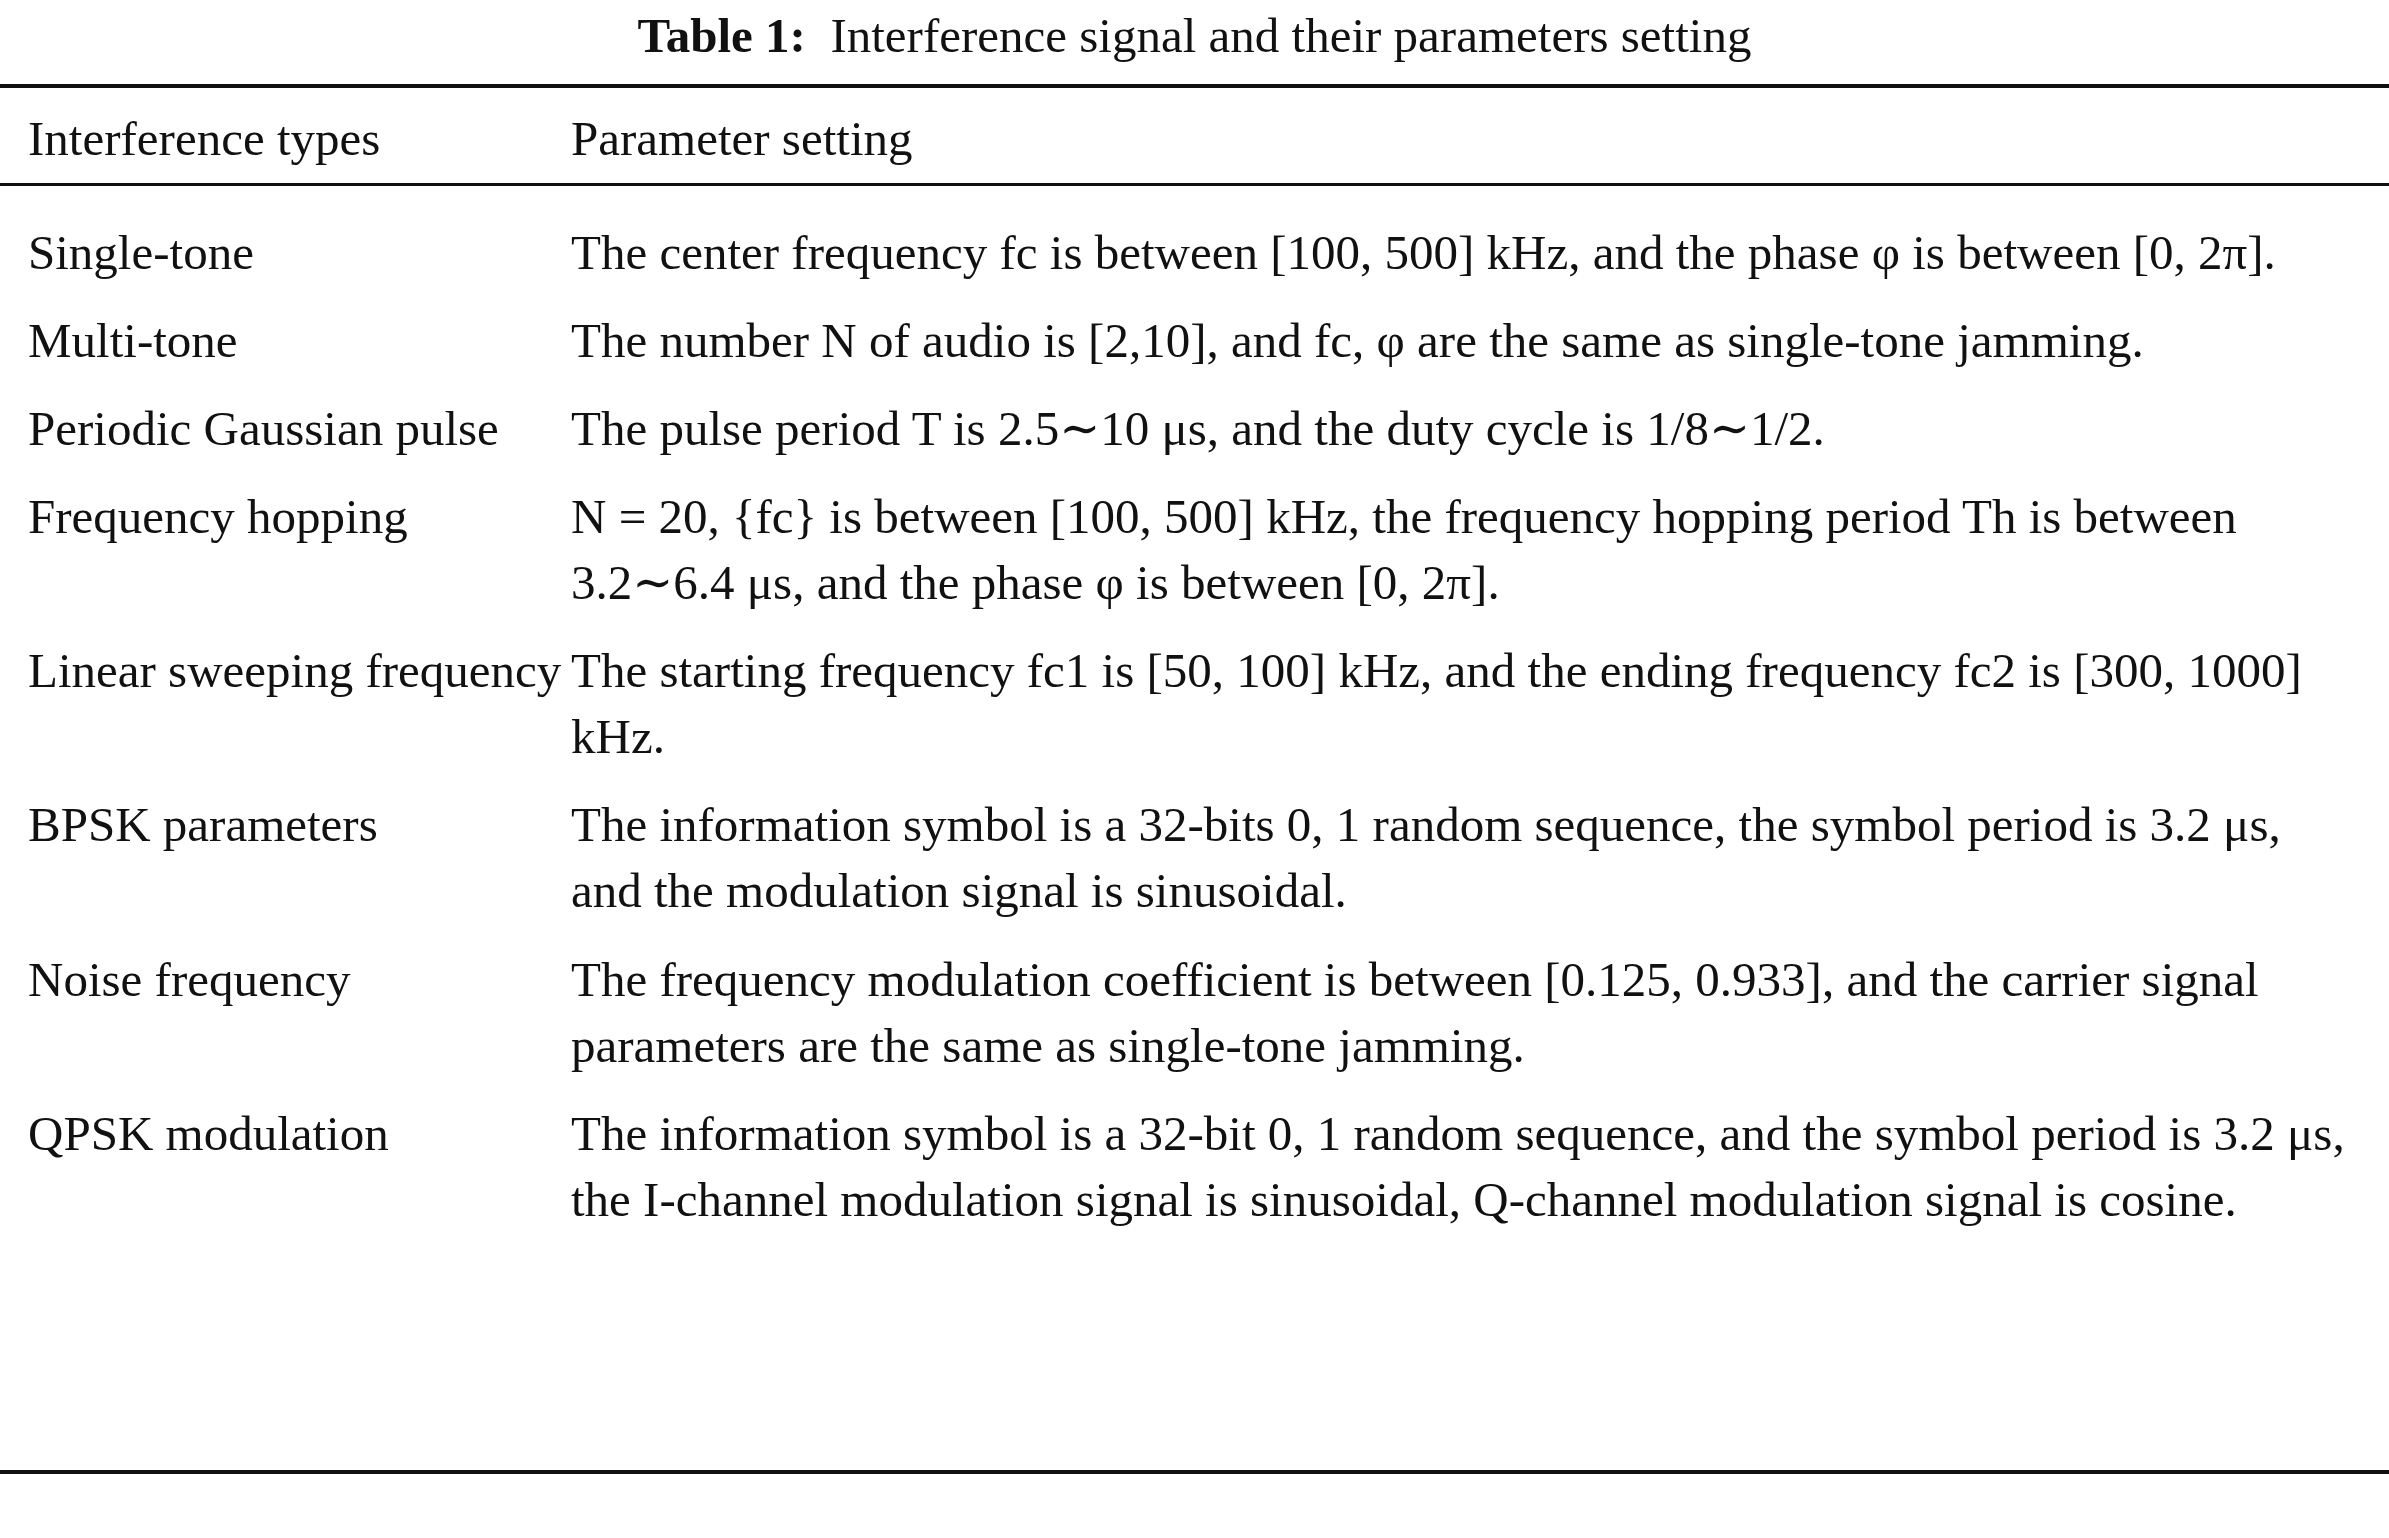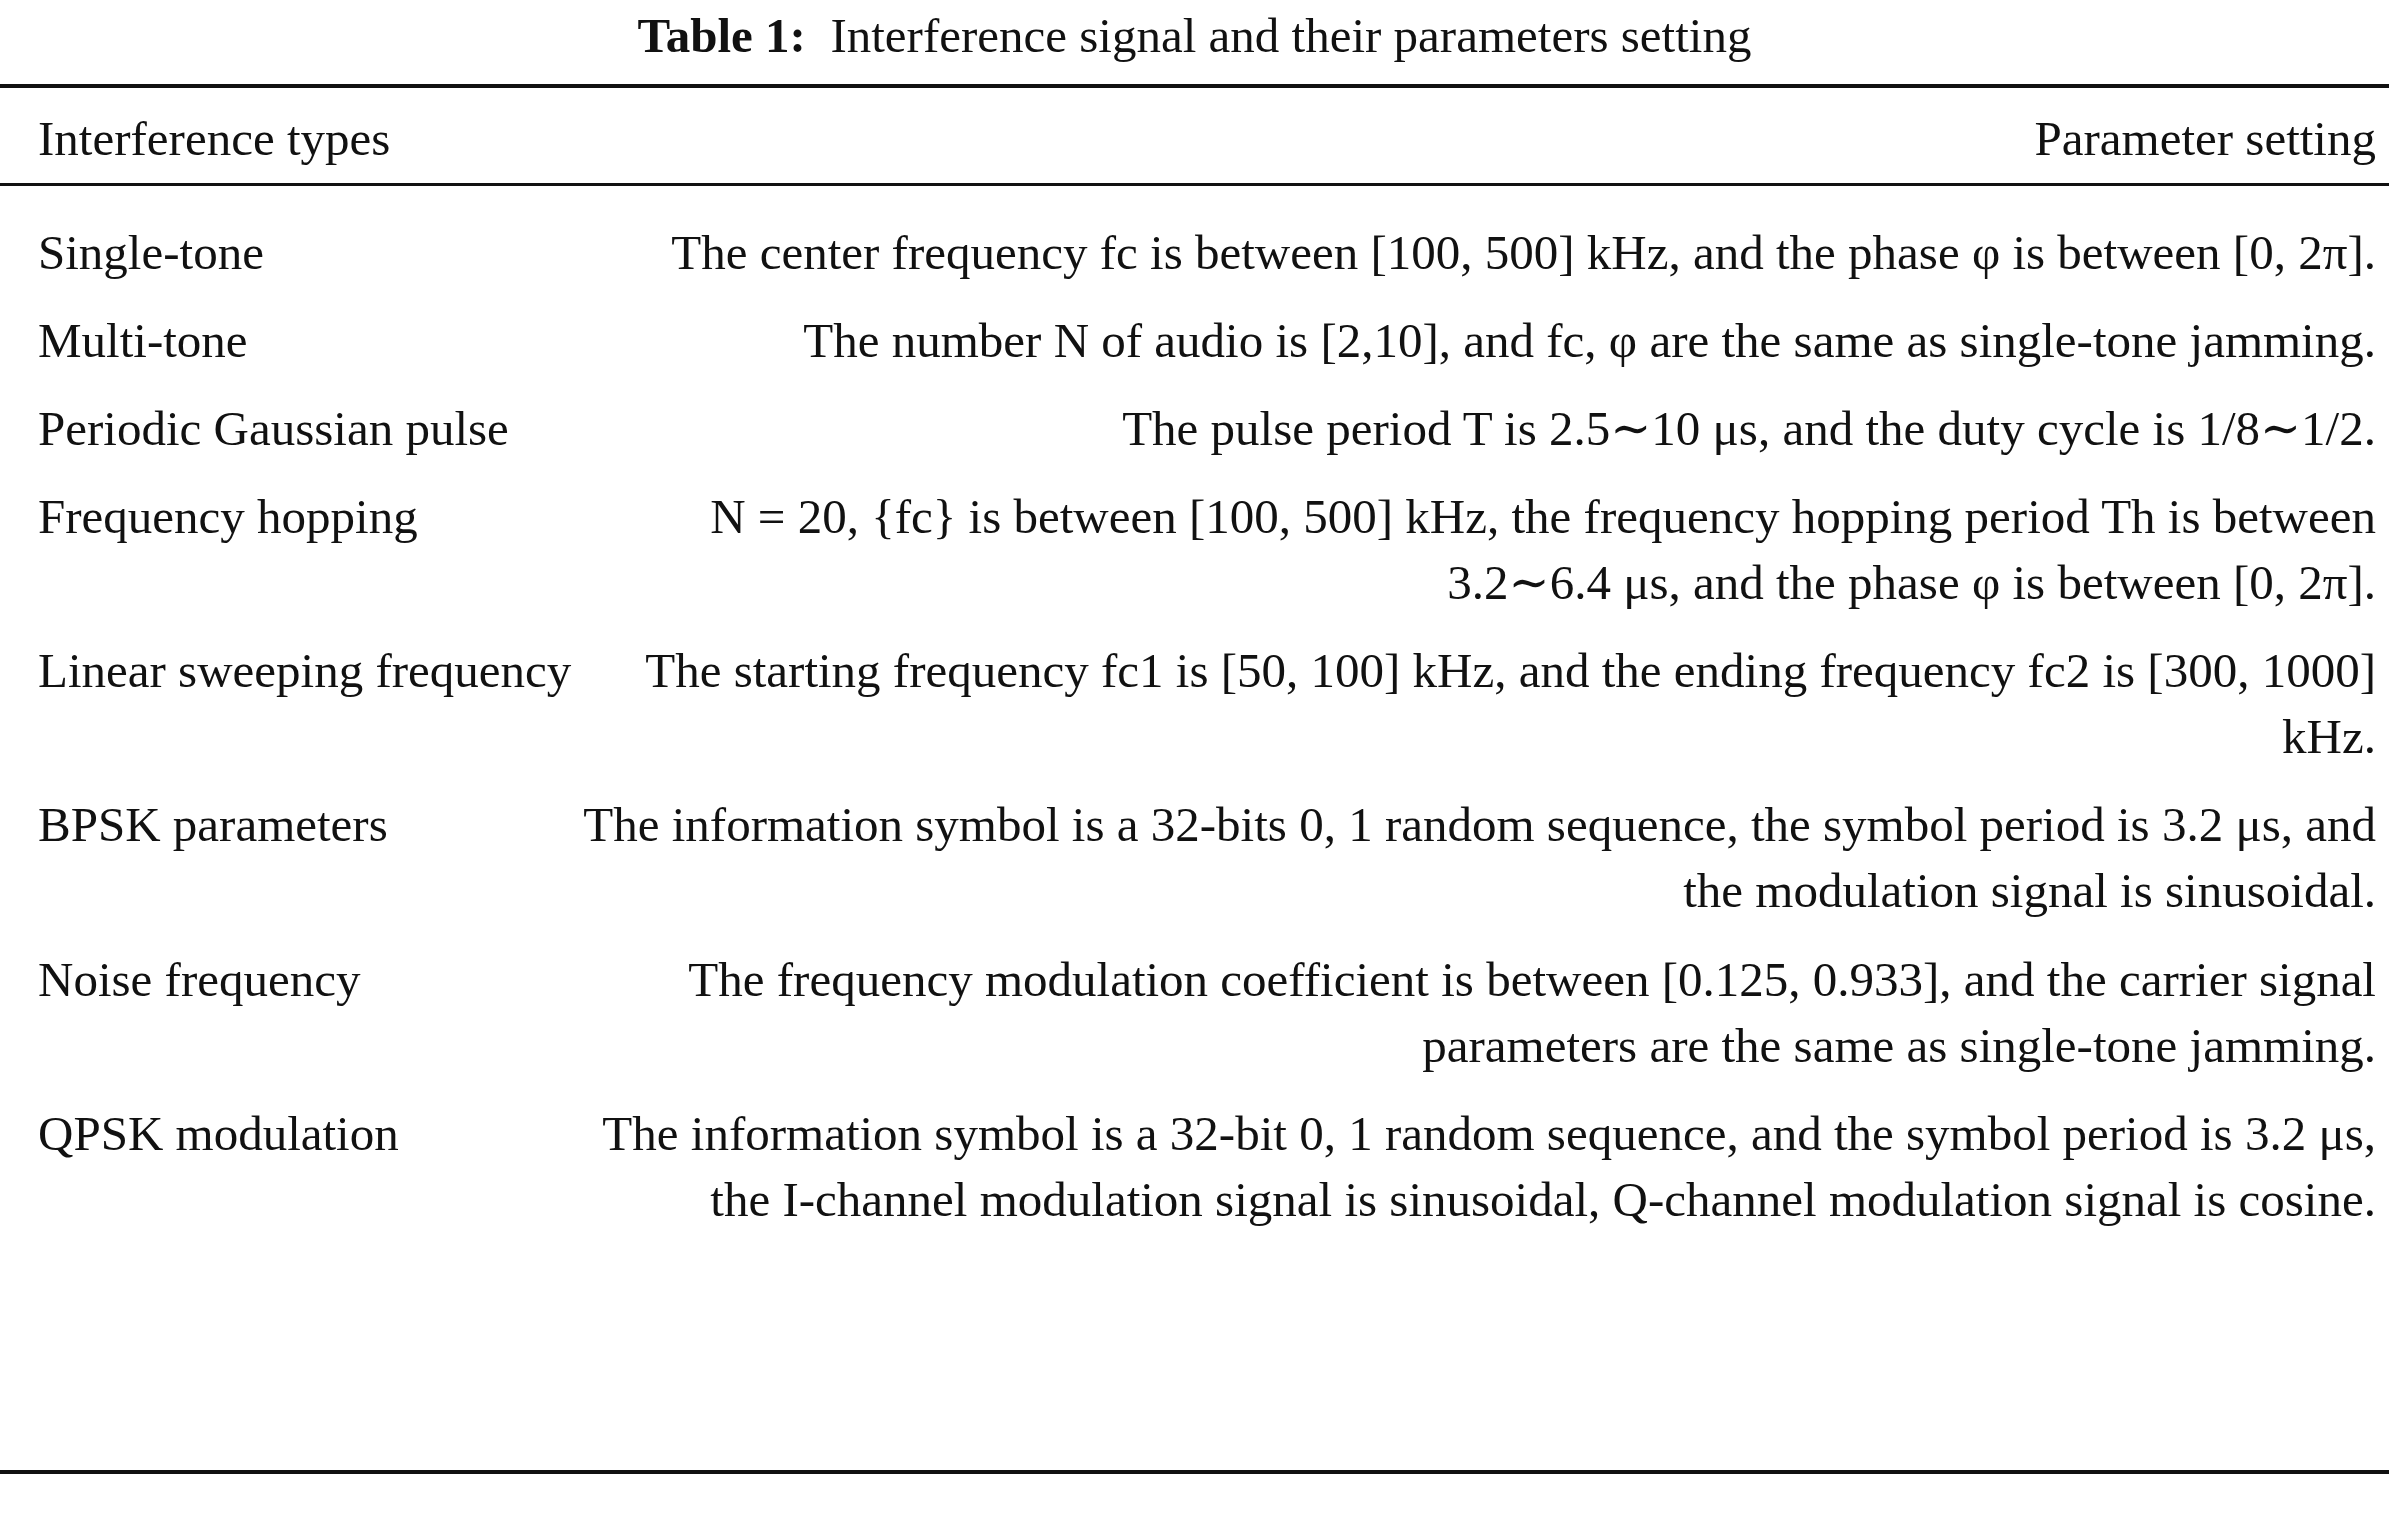--- a/index.html
+++ b/index.html
@@ -14,22 +14,22 @@
     }
     .caption b { font-weight: bold; }
     .rule { position: absolute; left: 0; width: 2389px; background: #111; }
     .rule.thick { height: 3.7px; }
     .rule.thin { height: 3.1px; }
     table {
       position: absolute; left: 0; top: 89px; width: 2389px;
       border-collapse: collapse; font-size: 49px; line-height: 66px;
     }
     td { vertical-align: top; padding: 0; }
-    td.c1 { width: 543px; padding-left: 38px; }
-    td.c2 { padding-left: 0; padding-right: 13px; text-align: right; }
+    td.c1 { width: 543px; padding-left: 28px; }
+    td.c2 { padding-left: 0; padding-right: 27px; }
     tr.head td { padding-top: 17px; padding-bottom: 21px; }
     tr.body td { padding-top: 16px; padding-bottom: 6.1px; }
     tr.first td { padding-top: 27px; }
   </style>
 </head>
 <body>
 
 <div class="caption">
   <b>Table 1:</b>&nbsp;
   <span>Interference signal and their parameters setting</span>

